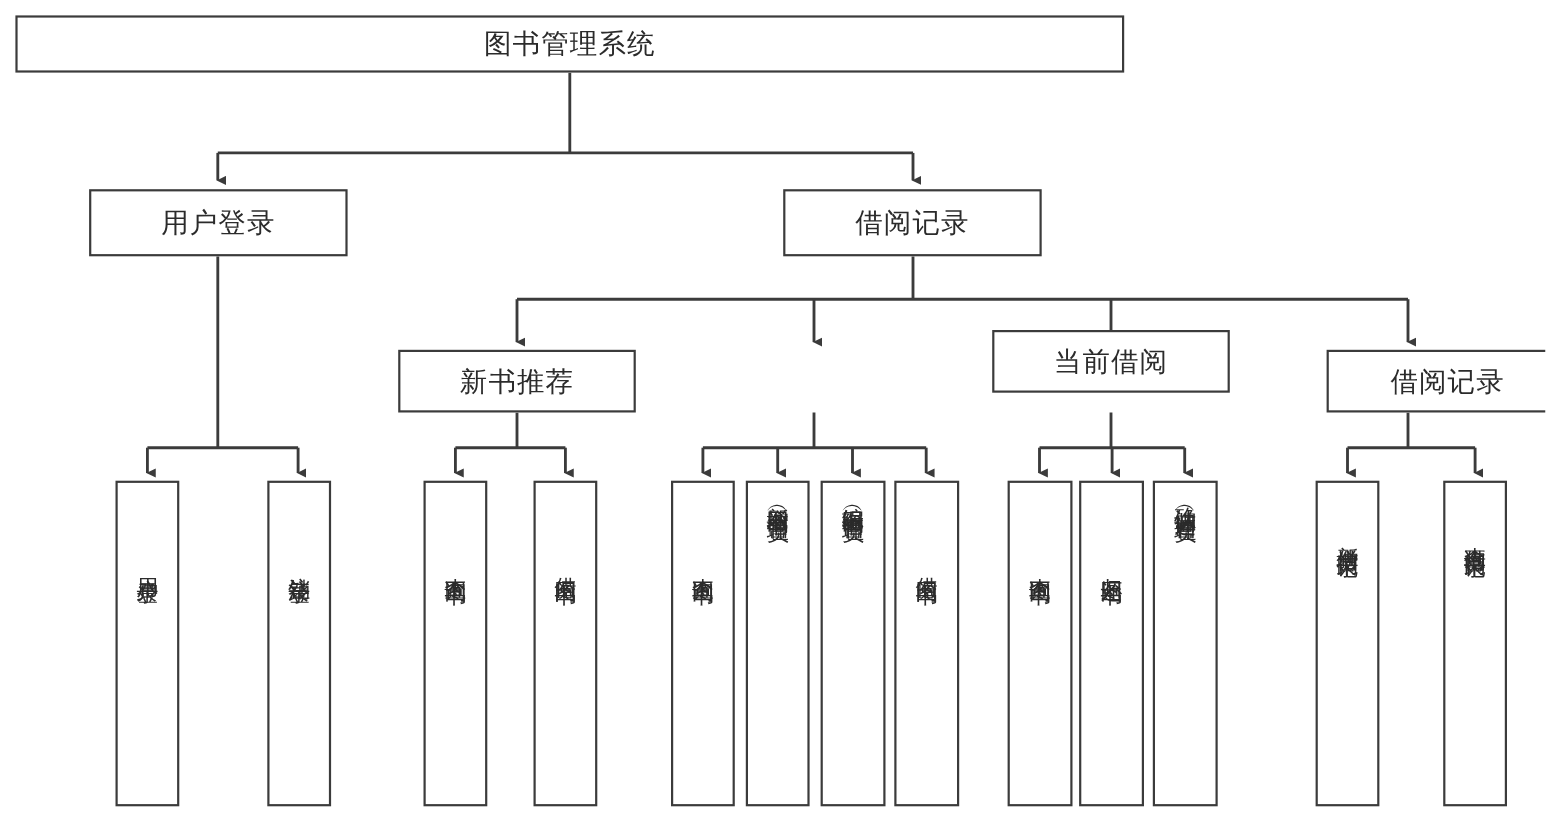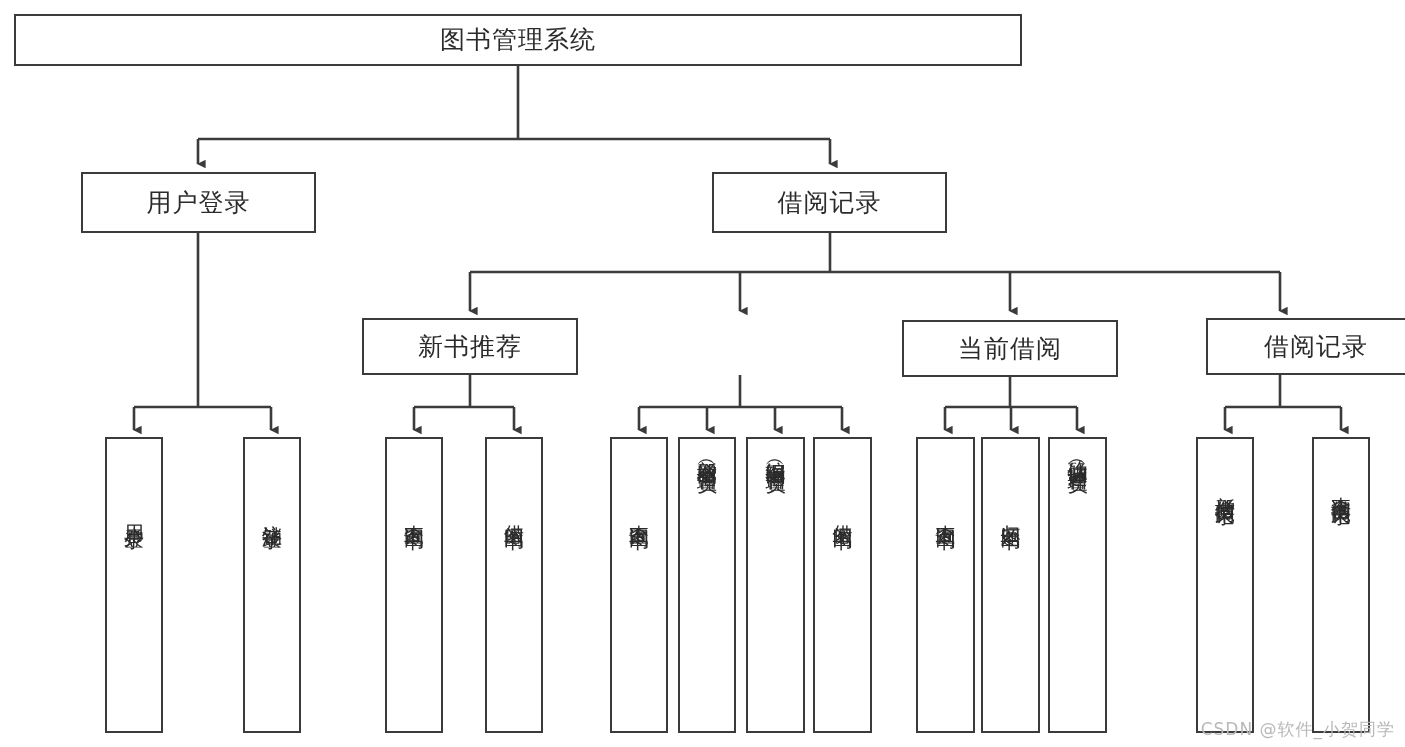--- a/index.html
+++ b/index.html
@@ -134,21 +134,21 @@
   <div class="node h" style="left:81px; top:172px; width:235px; height:61px;">
     <span class="node-label">用户登录</span>
   </div>
   <div class="node h" style="left:712px; top:172px; width:235px; height:61px;">
     <span class="node-label">借阅记录</span>
   </div>
 
   <div class="node h" style="left:362px; top:318px; width:216px; height:57px;">
     <span class="node-label">新书推荐</span>
   </div>
-  <div class="node h" style="left:902px; top:320px; width:216px; height:57px;">
+  <div class="node h" style="left:902px; top:300px; width:216px; height:57px;">
     <span class="node-label">当前借阅</span>
   </div>
   <div class="node h" style="left:1170px; top:318px; width:220px; height:57px;margin-left:36px;">
     <span class="node-label">借阅记录</span>
   </div>
 
   <div class="node v" style="left:105px; top:437px; width:58px; height:296px; padding-top:70px;">
     <span class="node-label">用户登录</span>
   </div>
   <div class="node v" style="left:243px; top:437px; width:58px; height:296px; padding-top:70px;">
@@ -185,15 +185,14 @@
     <span class="node-label">确认归还（管理员）</span>
   </div>
 
   <div class="node v" style="left:1196px; top:437px; width:58px; height:296px; padding-top:42px;">
     <span class="node-label">新增借阅记录</span>
   </div>
   <div class="node v" style="left:1312px; top:437px; width:58px; height:296px; padding-top:42px;">
     <span class="node-label">查询借阅记录</span>
   </div>
 
-  <div class="watermark">CSDN @软件_小贺同学</div>
 
 </div>
 
 </body></html>

